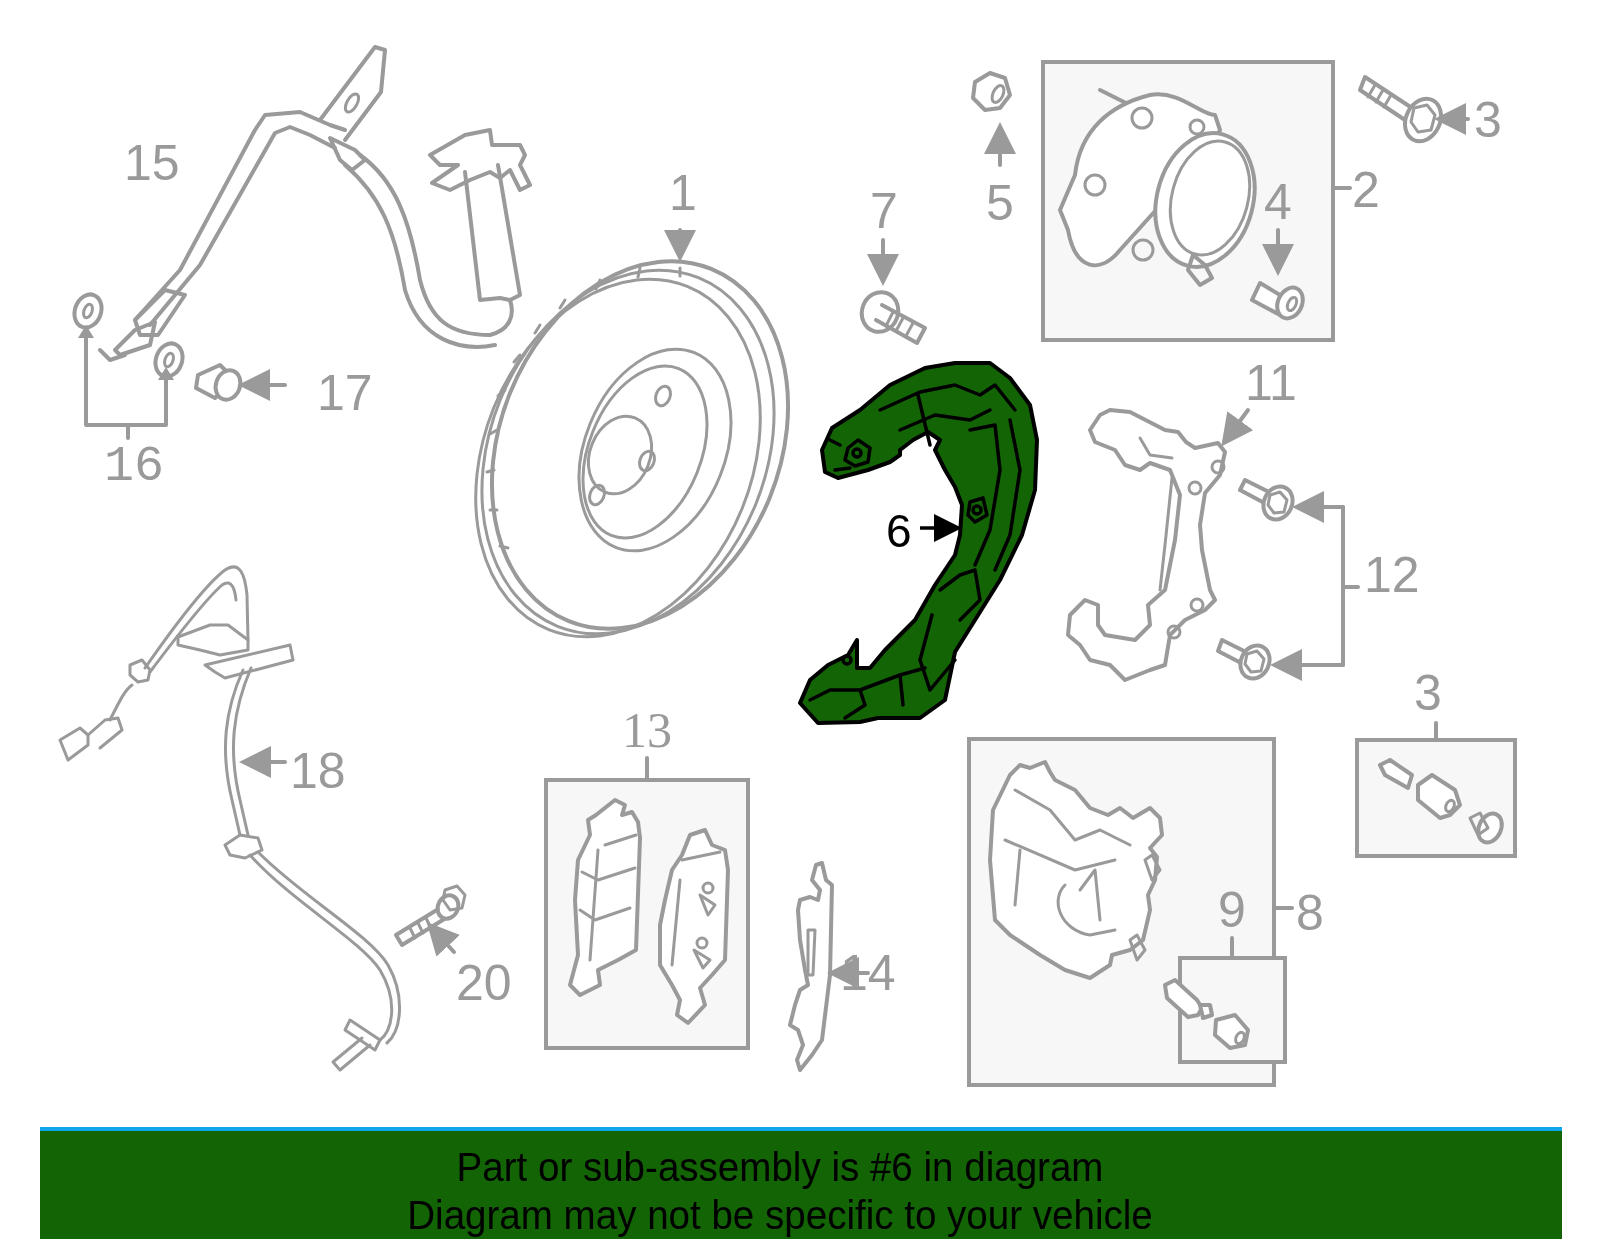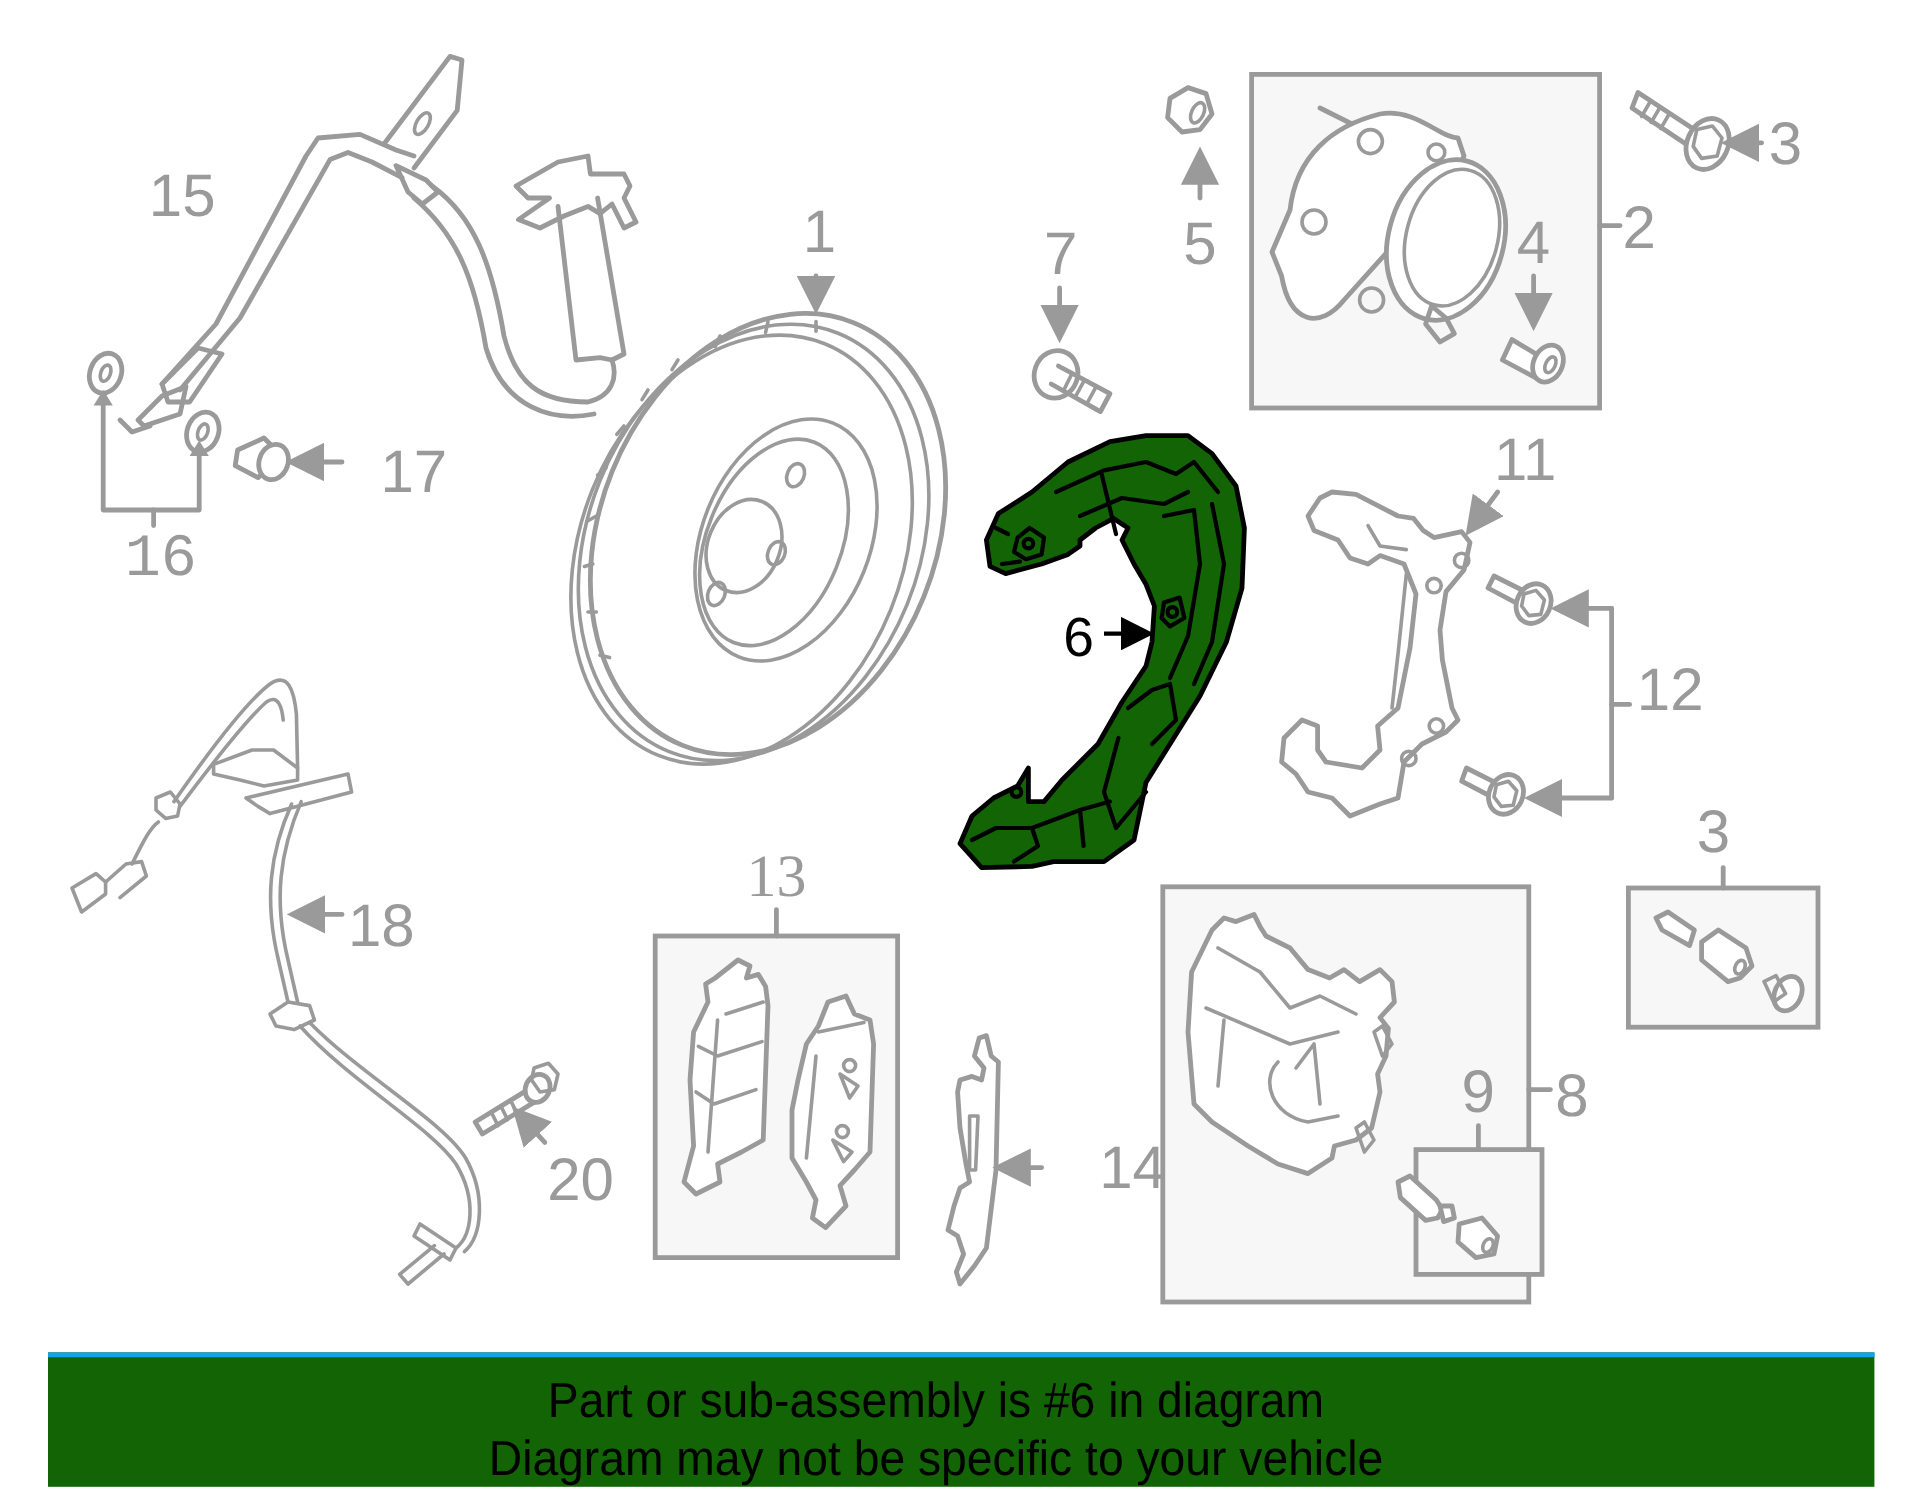--- a/index.html
+++ b/index.html
@@ -324,21 +324,21 @@
 <div class="callout" style="left:1264px; top:177px;">4</div>
 <div class="callout" style="left:986px; top:178px;">5</div>
 <div class="callout highlight" style="left:886px; top:508px; font-size:46px;">6</div>
 <div class="callout" style="left:870px; top:186px;">7</div>
 <div class="callout" style="left:1296px; top:888px;">8</div>
 <div class="callout" style="left:1218px; top:885px;">9</div>
 <div class="callout" style="left:1414px; top:668px;">3</div>
 <div class="callout" style="left:1245px; top:358px;">11</div>
 <div class="callout" style="left:1364px; top:550px;text-align:right;">12</div>
 <div class="callout" style="left:622px; top:705px;font-family:Liberation Serif, serif;">13</div>
-<div class="callout" style="left:916px; top:948px;text-align:right;">14</div>
+<div class="callout" style="left:840px; top:948px;text-align:right;">14</div>
 <div class="callout" style="left:124px; top:138px;">15</div>
 <div class="callout" style="left:104px; top:442px;font-family:Liberation Mono, monospace;">16</div>
 <div class="callout" style="left:296px; top:368px;margin-left:21px;">17</div>
 <div class="callout" style="left:290px; top:746px;">18</div>
 <div class="callout" style="left:456px; top:958px;">20</div>
 
 <div id="banner">
   <div id="banner-line-1" class="banner-line">Part or sub-assembly is #6 in diagram</div>
   <div id="banner-line-2" class="banner-line">Diagram may not be specific to your vehicle</div>
 </div>

